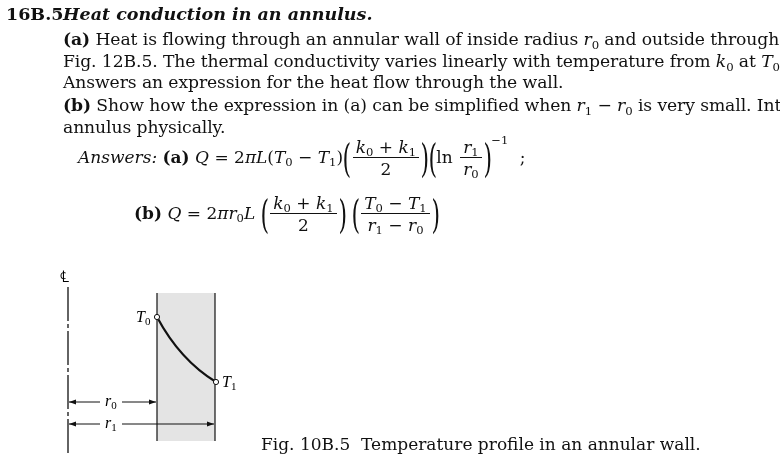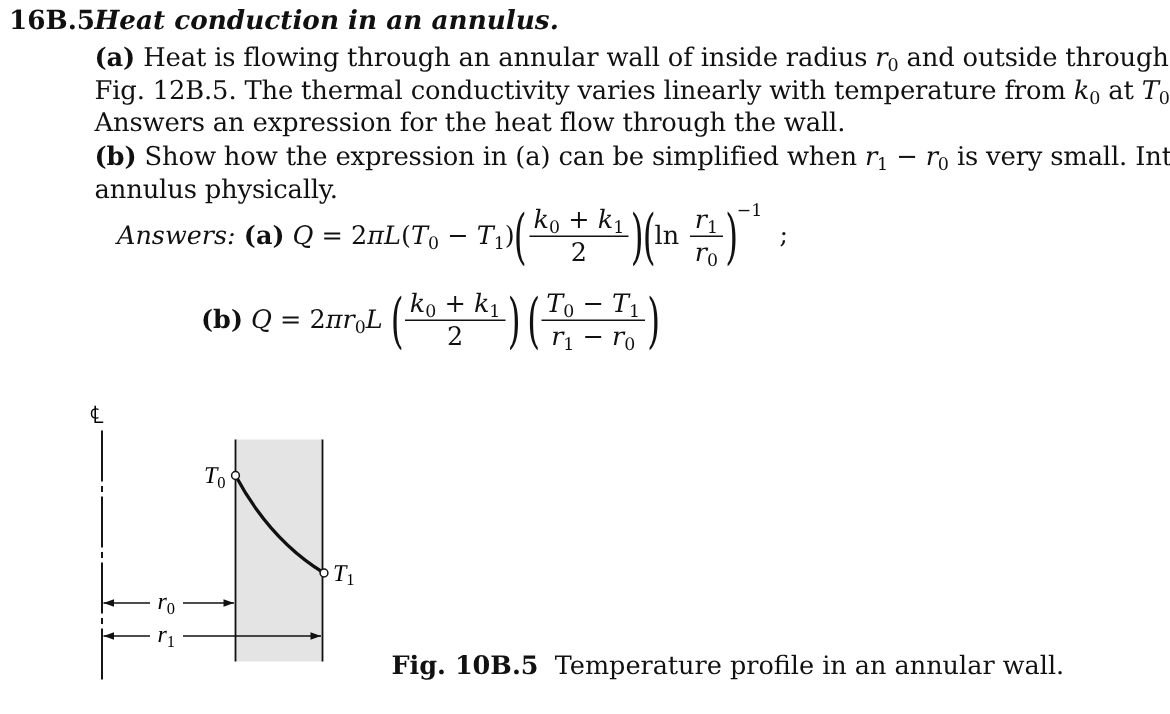--- a/index.html
+++ b/index.html
@@ -75,15 +75,15 @@
   <text x="105" y="406" font-size="16" font-style="italic">r<tspan font-size="11" dy="3" font-style="normal">0</tspan></text>
 
   <line x1="69" y1="424" x2="214" y2="424" stroke="#111" stroke-width="1"></line>
   <path d="M69,424 l7,-2.5 l0,5 z" fill="#111"></path>
   <path d="M214,424 l-7,-2.5 l0,5 z" fill="#111"></path>
   <rect x="100" y="416" width="22" height="14" fill="#fff"></rect>
   <text x="105" y="428" font-size="16" font-style="italic">r<tspan font-size="11" dy="3" font-style="normal">1</tspan></text>
 </svg>
 
 <div class="caption">
-  <b style="font-weight:bold;text-align:right;">Fig. 10B.5</b>&nbsp;
+  <b style="font-weight:normal;text-align:right;">Fig. 10B.5</b>&nbsp;
   <span>Temperature profile in an annular wall.</span>
 </div>
 
 </body></html>

